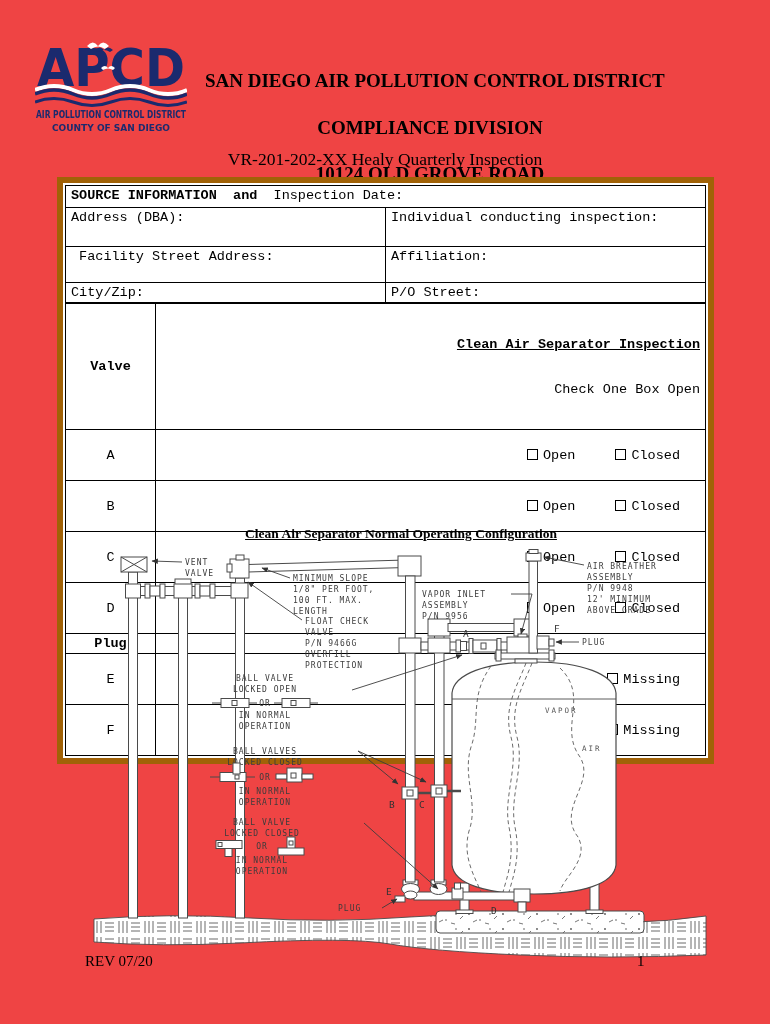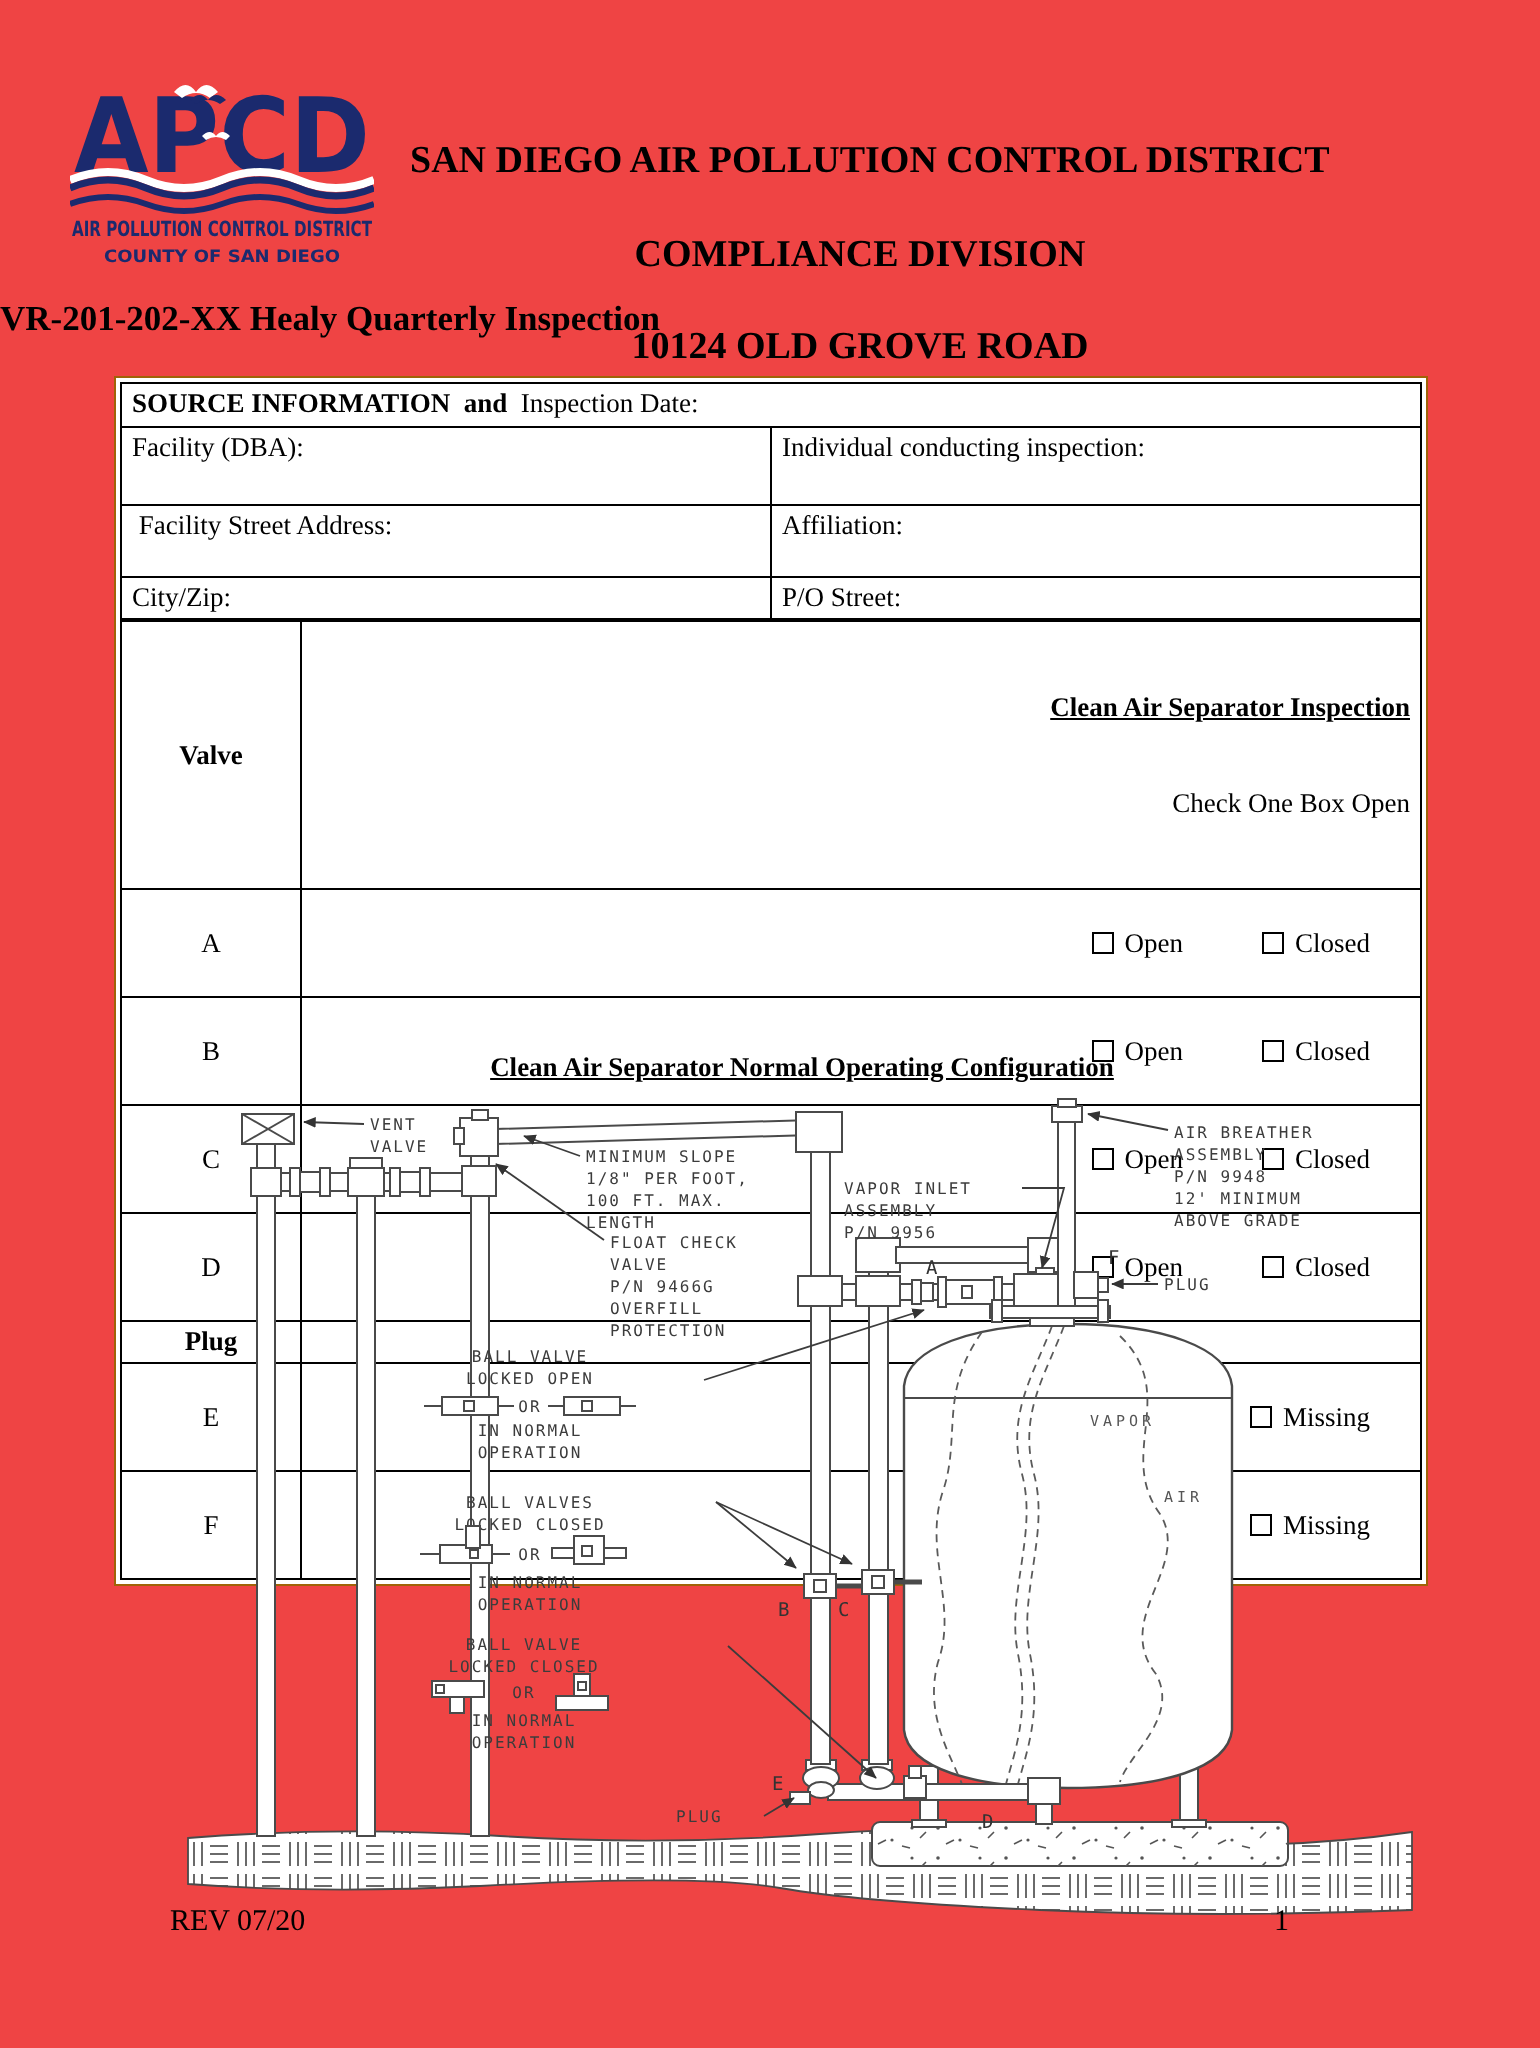--- a/index.html
+++ b/index.html
@@ -10,27 +10,27 @@
   }
   
   .logo { position:absolute; left:35px; top:38px; width:152px; height:102px; }
   .addr {
     position:absolute; left:205px; top:42px; width:450px; text-align:center;
     font-weight:bold; font-size:19px; line-height:15.5px; white-space:pre;
   }
   .addr .phone-row { display:flex; justify-content:center; gap:46px; }
   
   .doc-title {
-    position:absolute; top:149px; left:0; width:100%; 
-    font-size:17.5px; font-weight:bold;
+    position:absolute; top:149px; left:0; width:100%; text-align:center;
+    font-size:17.5px; font-weight:normal;
   }
   
   .tables-wrap {
-    position:absolute; left:57px; top:188px; width:657px;
-    border:1px solid #a16207; padding:2px; background:#fff;
+    position:absolute; left:57px; top:177px; width:657px;
+    border:6px solid #a16207; padding:2px; background:#fff;font-family:Liberation Mono, monospace;
   }
   table { width:100%; border-collapse:collapse; table-layout:fixed; }
   td { border:1px solid #000; font-size:13.5px; padding:2px 5px; vertical-align:top; white-space:pre-wrap; }
   .t1 .c1 { width:52%; }
   .t1 .r1 td { height:22px; }
   .t1 .r2 td { height:39px; }
   .t1 .r3 td { height:36px; }
   .t1 .r4 td { height:19px; }
   .t2 { margin-top:0px; }
   .t2 .colv { width:90px; text-align:center; }
@@ -106,21 +106,21 @@
   <div class="doc-title">VR-201-202-XX Healy Quarterly Inspection</div>
 
   <div class="tables-wrap">
 
     <table class="t1">
       <tbody>
           <tr class="r1">
         <td colspan="2"><span class="bold">SOURCE INFORMATION  and</span><span>  Inspection Date:</span></td>
       </tr>
       <tr class="r2">
-        <td class="c1">Facility (DBA):</td>
+        <td class="c1">Address (DBA):</td>
         <td>Individual conducting inspection:</td>
       </tr>
       <tr class="r3">
         <td class="c1"> Facility Street Address:</td>
         <td>Affiliation:</td>
       </tr>
       <tr class="r4">
         <td class="c1">City/Zip:</td>
         <td>P/O Street:</td>
       </tr>

